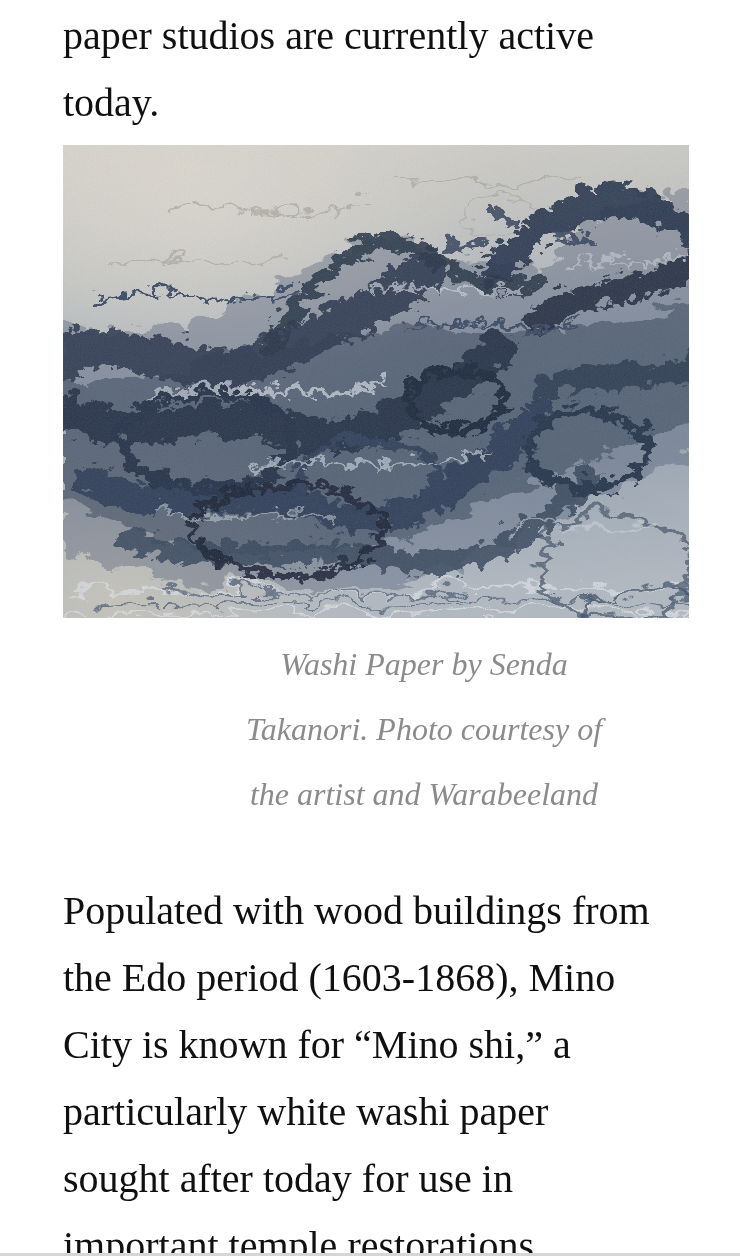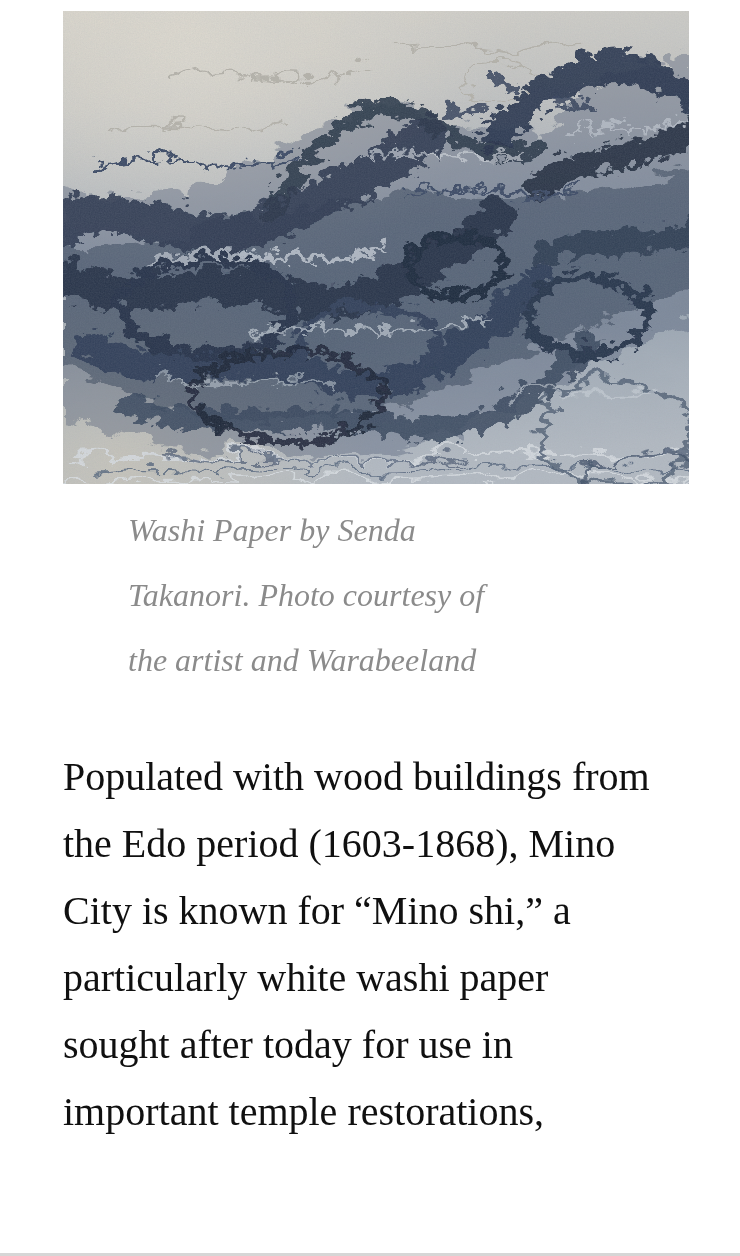--- a/index.html
+++ b/index.html
@@ -32,34 +32,37 @@
     background: #b0b7bf;
   }
   .photo-frame svg { display: block; }
   figcaption.caption {
     margin: 14px 0 0 65px;
     font-size: 32px;
     line-height: 65px;
     font-style: italic;
     color: #8b8b8b;
     white-space: pre;
+    text-align: center;
   }
   .bottom-bar {
     position: absolute;
     left: 0; bottom: 0;
     width: 740px; height: 3px;
     background: #d6d6d6;
     z-index: 5;
   }
 </style>
 </head>
 <body>
 
 <main class="article">
 
+  <p class="body-text">paper studios are currently active
+today.</p>
 
   <figure class="article-figure">
     <div class="photo-frame" role="img" aria-label="Close-up of handmade washi paper with tangled indigo-dyed fibers across a pale textured sheet">
       <svg width="626" height="473" viewBox="0 0 626 473" preserveAspectRatio="none" xmlns="http://www.w3.org/2000/svg">
         <defs>
           <linearGradient id="pbase" x1="0" y1="0" x2="0.1" y2="1">
             <stop offset="0" stop-color="#d8d4ca"></stop>
             <stop offset="0.22" stop-color="#c6c6c3"></stop>
             <stop offset="0.5" stop-color="#a3acb7"></stop>
             <stop offset="0.74" stop-color="#9ba6b2"></stop>

